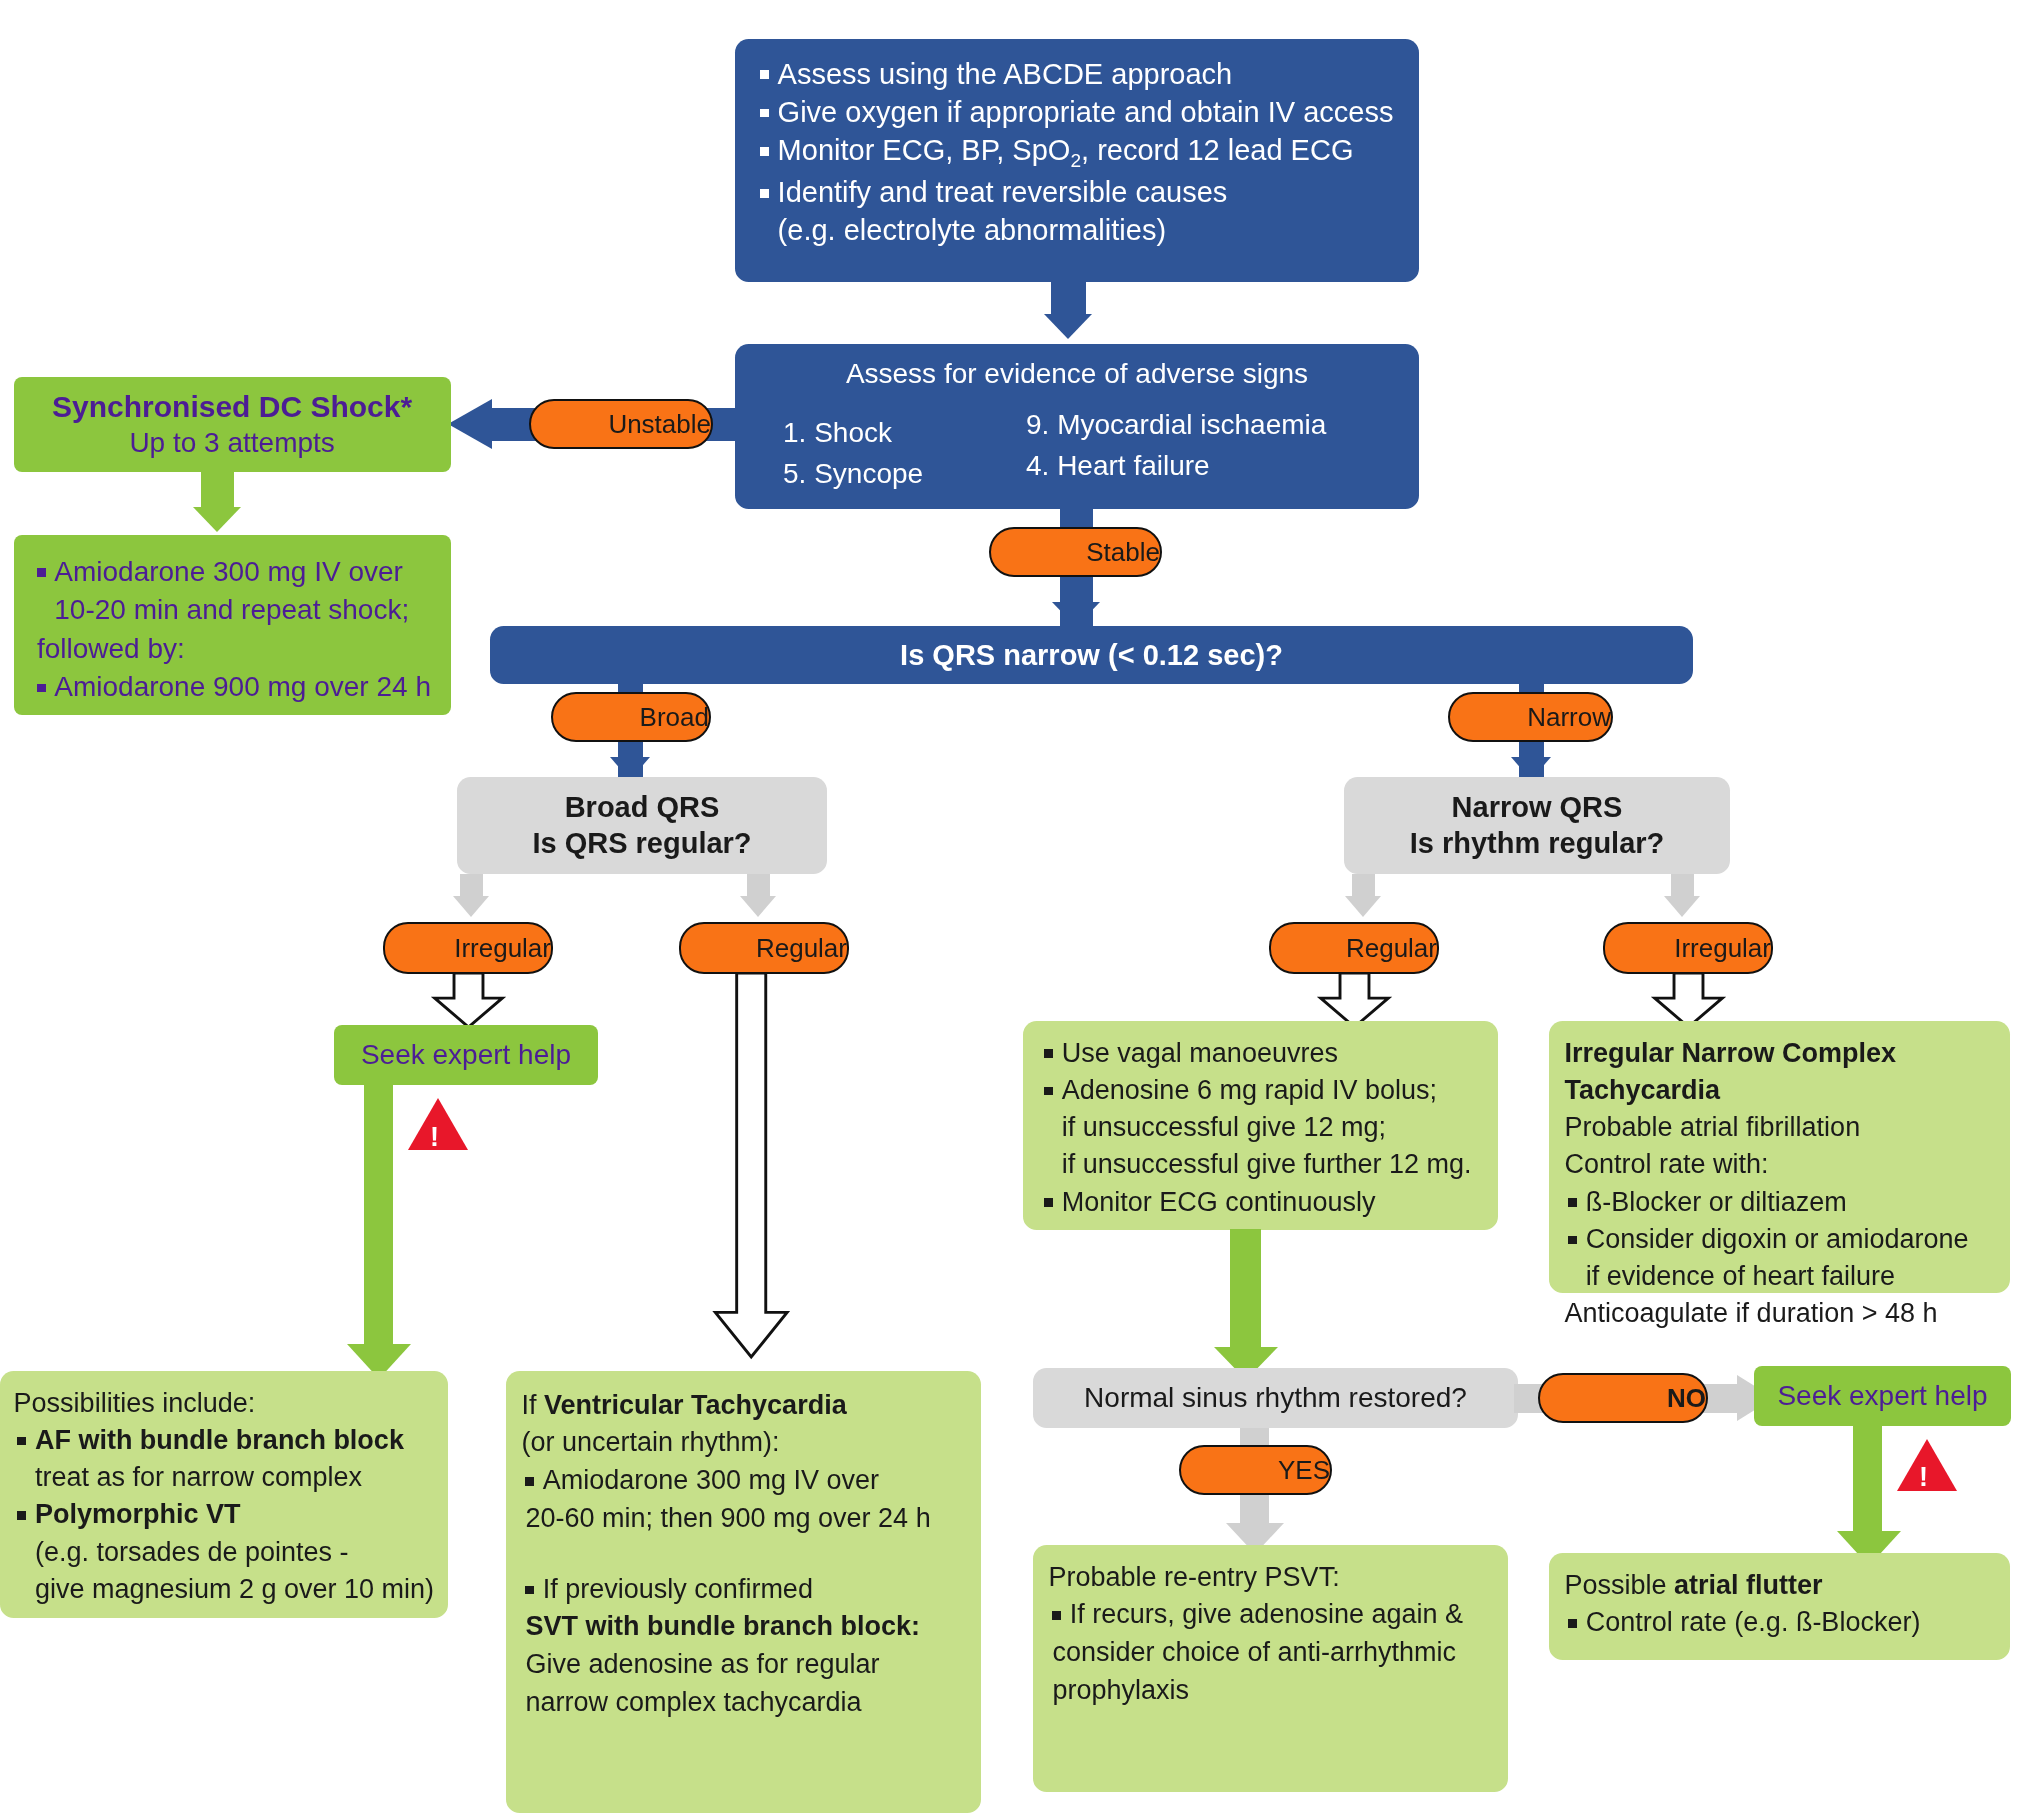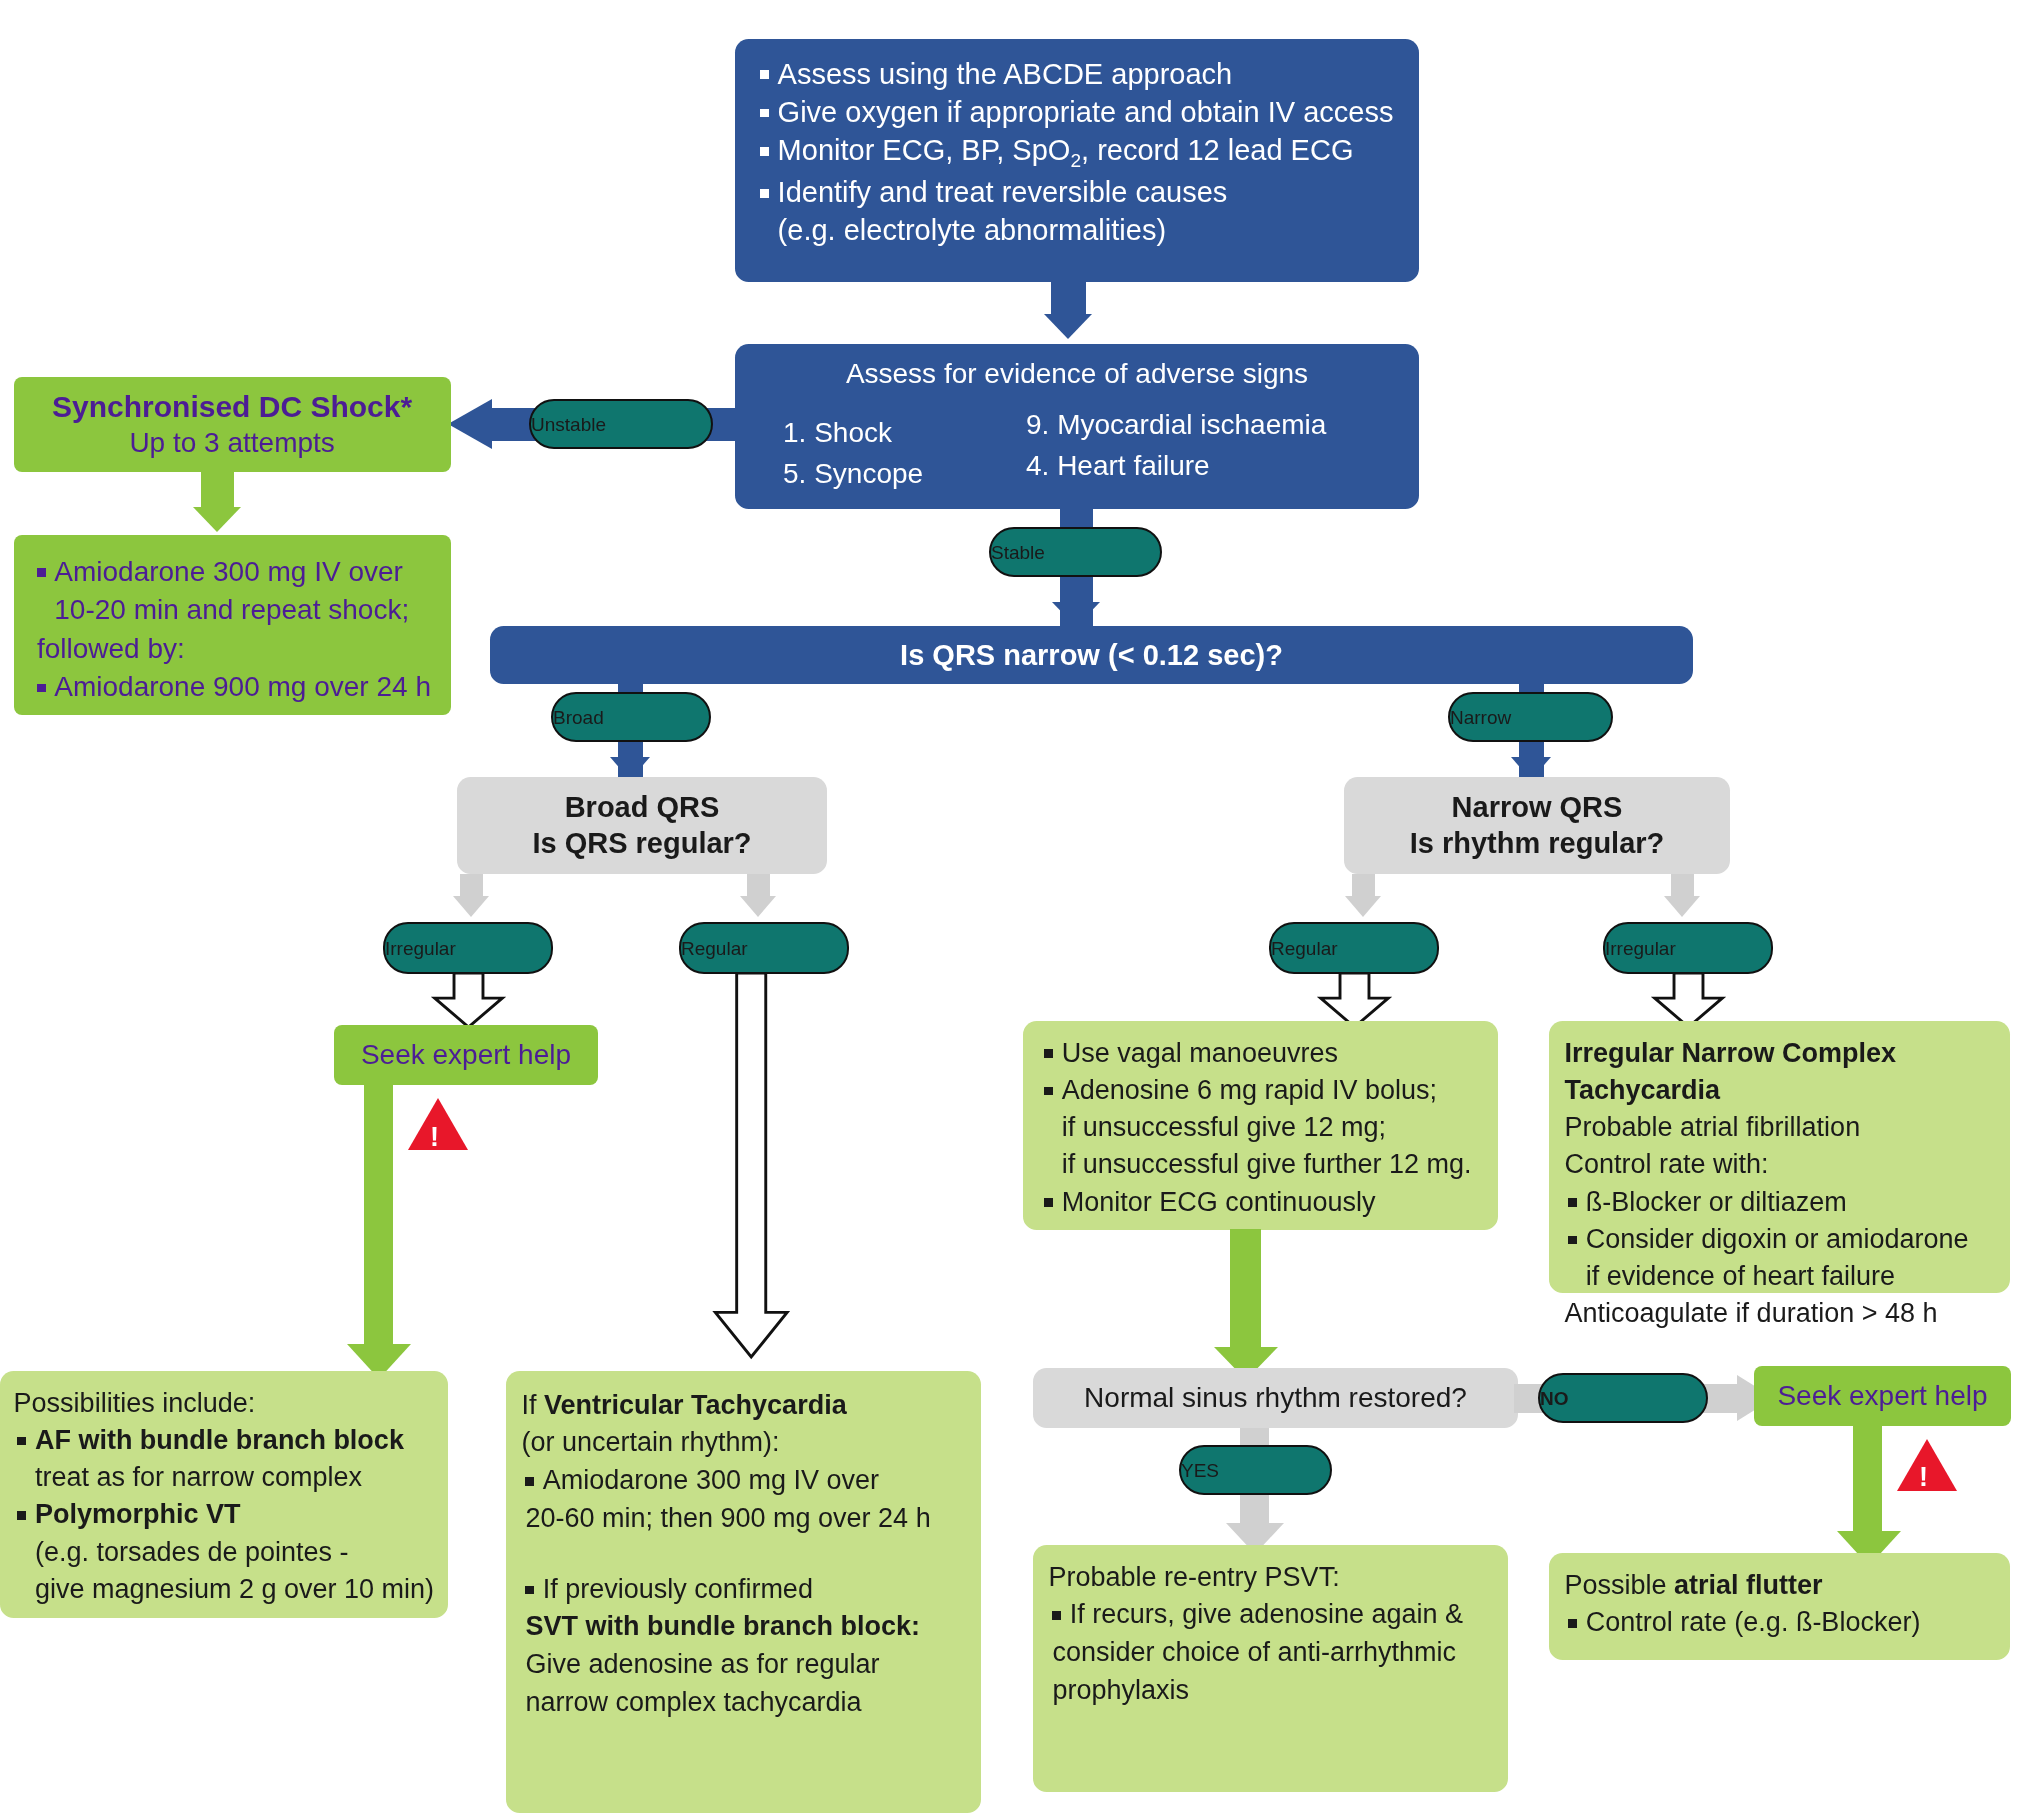--- a/index.html
+++ b/index.html
@@ -5,23 +5,23 @@
   html,body{margin:0;padding:0;background:#ffffff;}
   body{font-family:"Liberation Sans","DejaVu Sans",sans-serif;color:#1a1a1a;}
   #stage{position:relative;width:2023px;height:1817px;overflow:hidden;background:#fff;}
 
   .box{position:absolute;box-sizing:border-box;}
   .blue{background:#2f5597;color:#ffffff;border-radius:13.6px;}
   .green-dark{background:#8cc63e;color:#4c1d95;border-radius:8px;}
   .green-light{background:#c6e08a;color:#1a1a1a;border-radius:13.6px;}
   .grey{background:#d9d9d9;color:#1a1a1a;border-radius:13.6px;}
 
-  .pill{position:absolute;box-sizing:border-box;background:#0f766e;border:2.4px solid #111;
-        border-radius:25px;display:flex;align-items:center;justify-content:flex-start;
-        font-size:19px;line-height:1;z-index:6;}
+  .pill{position:absolute;box-sizing:border-box;background:#f97316;border:2.4px solid #111;
+        border-radius:25px;display:flex;align-items:center;justify-content:flex-end;
+        font-size:26px;line-height:1;z-index:6;}
 
   .ctr{display:flex;flex-direction:column;align-items:center;justify-content:center;text-align:center;}
   .pad{padding:15.5px 21.3px;}
 
   ul.bul{list-style:none;margin:0;padding:0;}
   ul.bul li{position:relative;padding-left:21.3px;margin:0;}
   ul.bul li:before{content:"";position:absolute;left:3.9px;top:0.55em;width:8.7px;height:8.7px;background:currentColor;}
   ul.bul li.nobul{padding-left:21.3px;}
   ul.bul li.nobul:before{display:none;}
   li.ind{padding-left:21.3px;}

